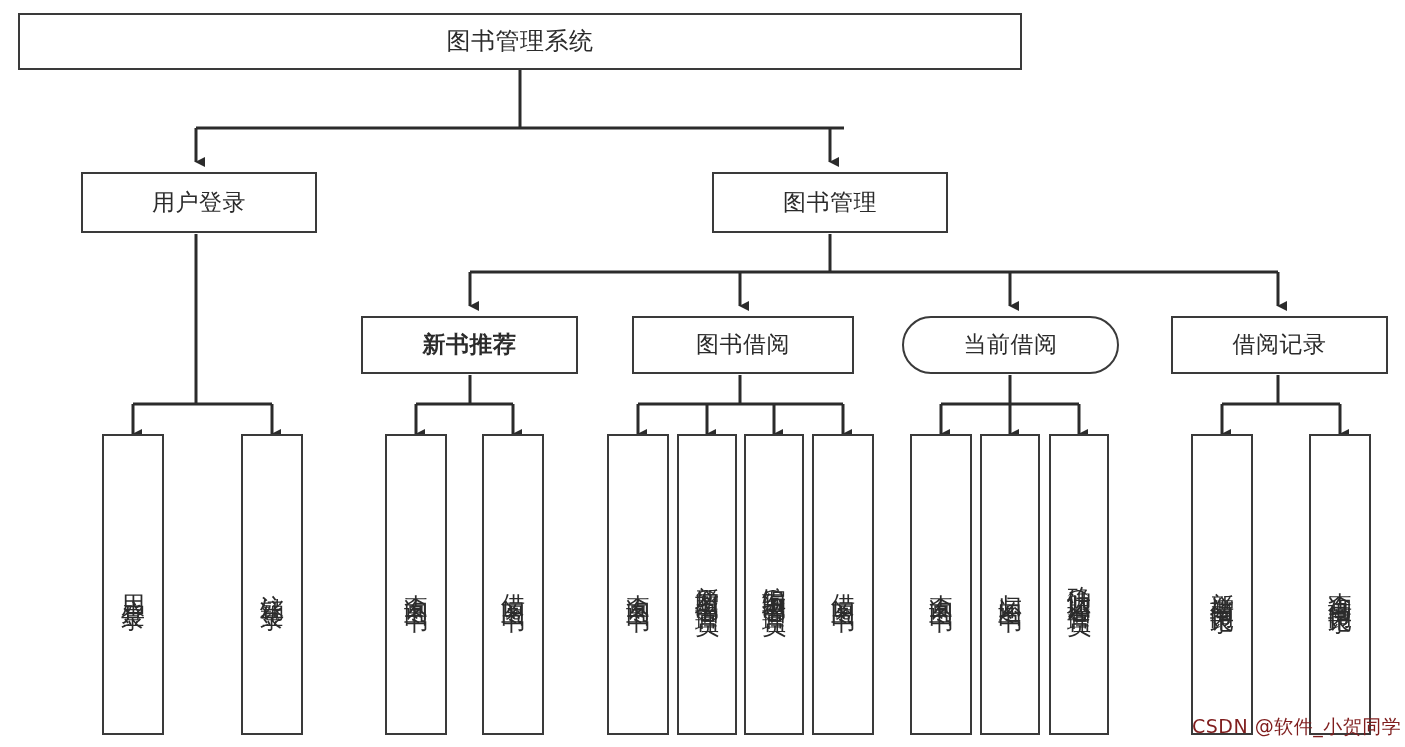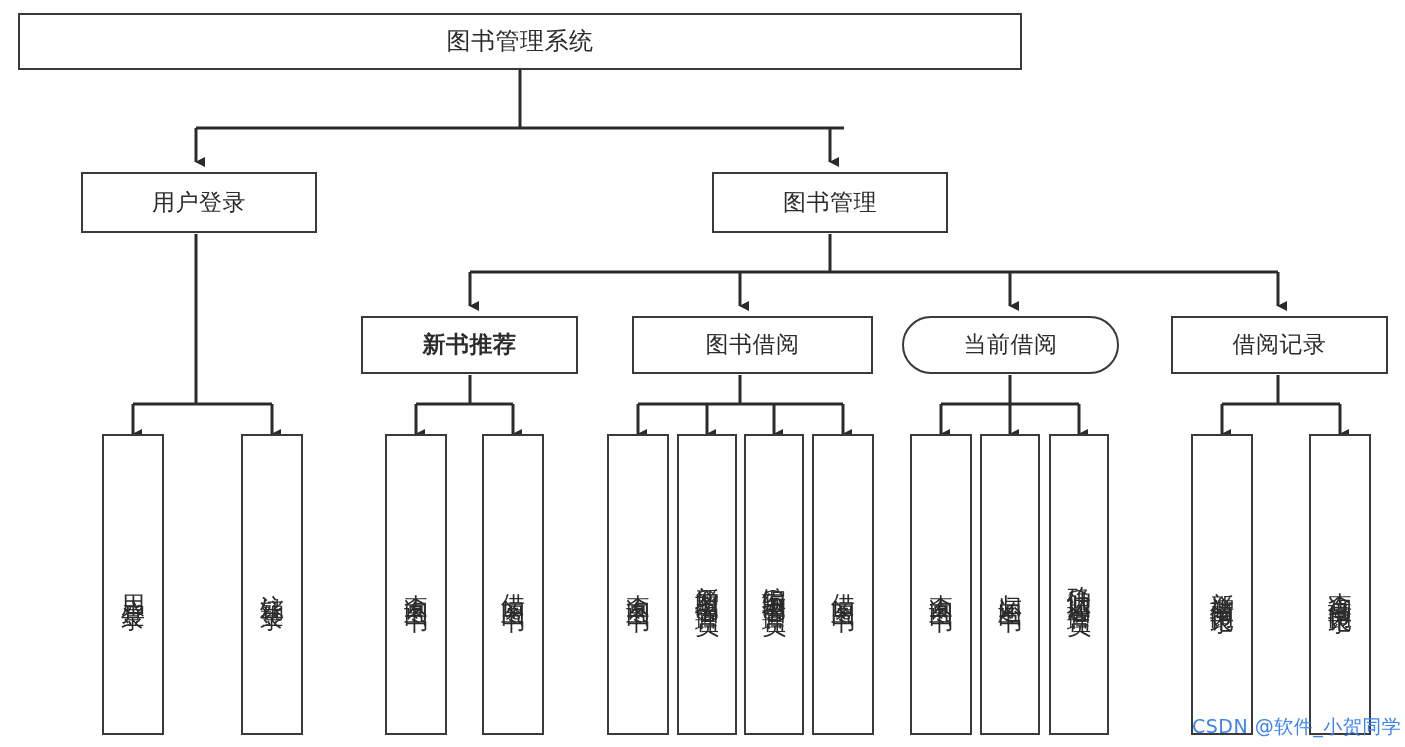--- a/index.html
+++ b/index.html
@@ -65,21 +65,21 @@
     line-height: 1;
   }
   .node.vert.tall .label {
     letter-spacing: 4px;
   }
   .watermark {
     position: absolute;
     left: 1192px;
     top: 714px;
     font-size: 19px;
-    color: #3b82f6;
+    color: #7f1d1d;
     white-space: nowrap;
     z-index: 5;
     letter-spacing: 0.5px;
   }
 </style>
 </head>
 <body>
 
 <div id="canvas">
 
@@ -142,21 +142,21 @@
   </div>
 
   <div class="node horiz" style="left:712px; top:172px; width:236px; height:61px;">
     <span class="label">图书管理</span>
   </div>
 
   <div class="node horiz" style="left:361px; top:316px; width:217px; height:58px;font-weight:bold;">
     <span class="label">新书推荐</span>
   </div>
 
-  <div class="node horiz" style="left:632px; top:316px; width:241px; height:58px;font-family:Liberation Serif, serif;">
+  <div class="node horiz" style="left:632px; top:316px; width:222px; height:58px;font-family:Liberation Serif, serif;">
     <span class="label">图书借阅</span>
   </div>
 
   <div class="node horiz" style="left:902px; top:316px; width:217px; height:58px;border-radius:29px;">
     <span class="label">当前借阅</span>
   </div>
 
   <div class="node horiz" style="left:1171px; top:316px; width:217px; height:58px;">
     <span class="label">借阅记录</span>
   </div>

